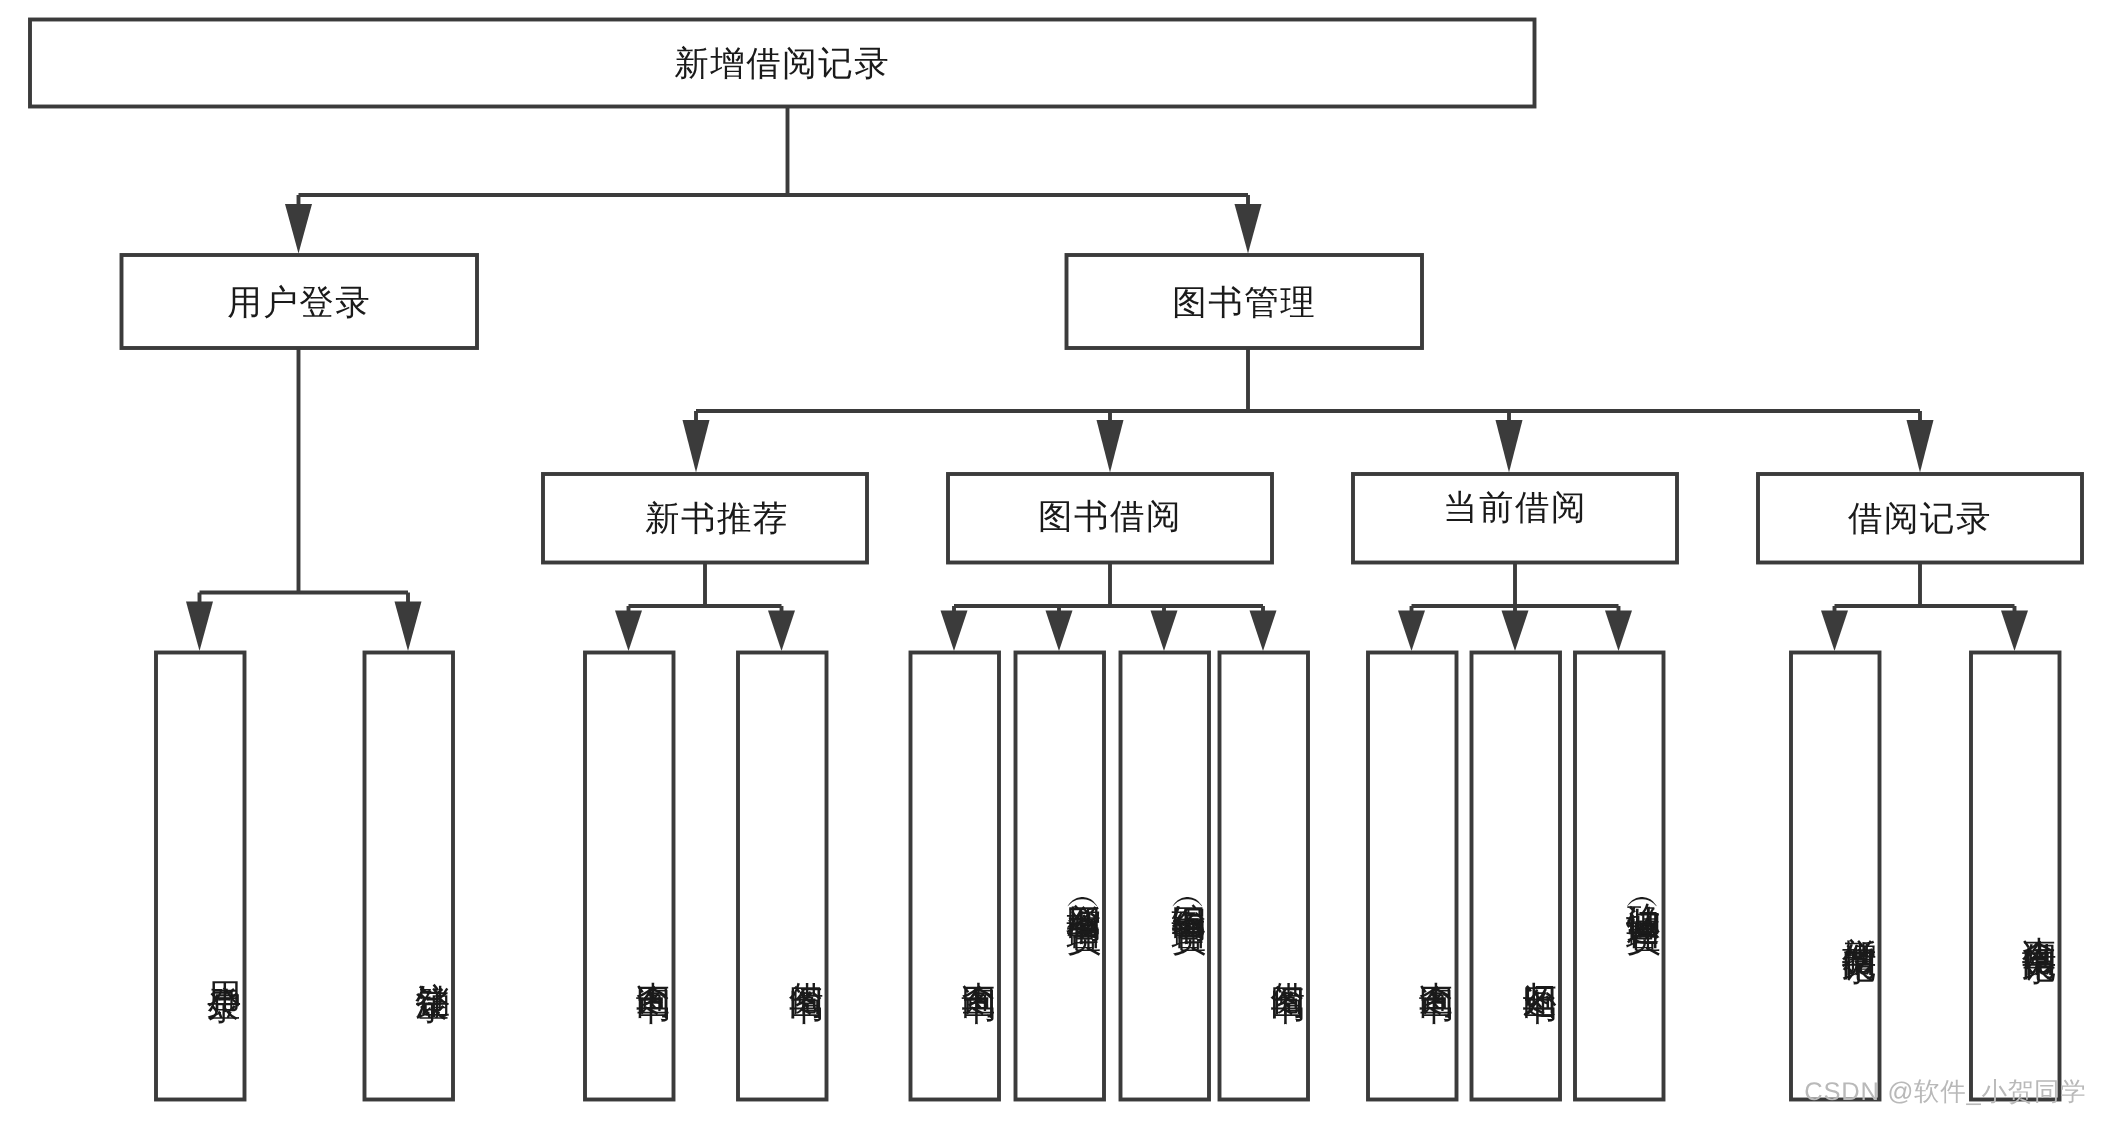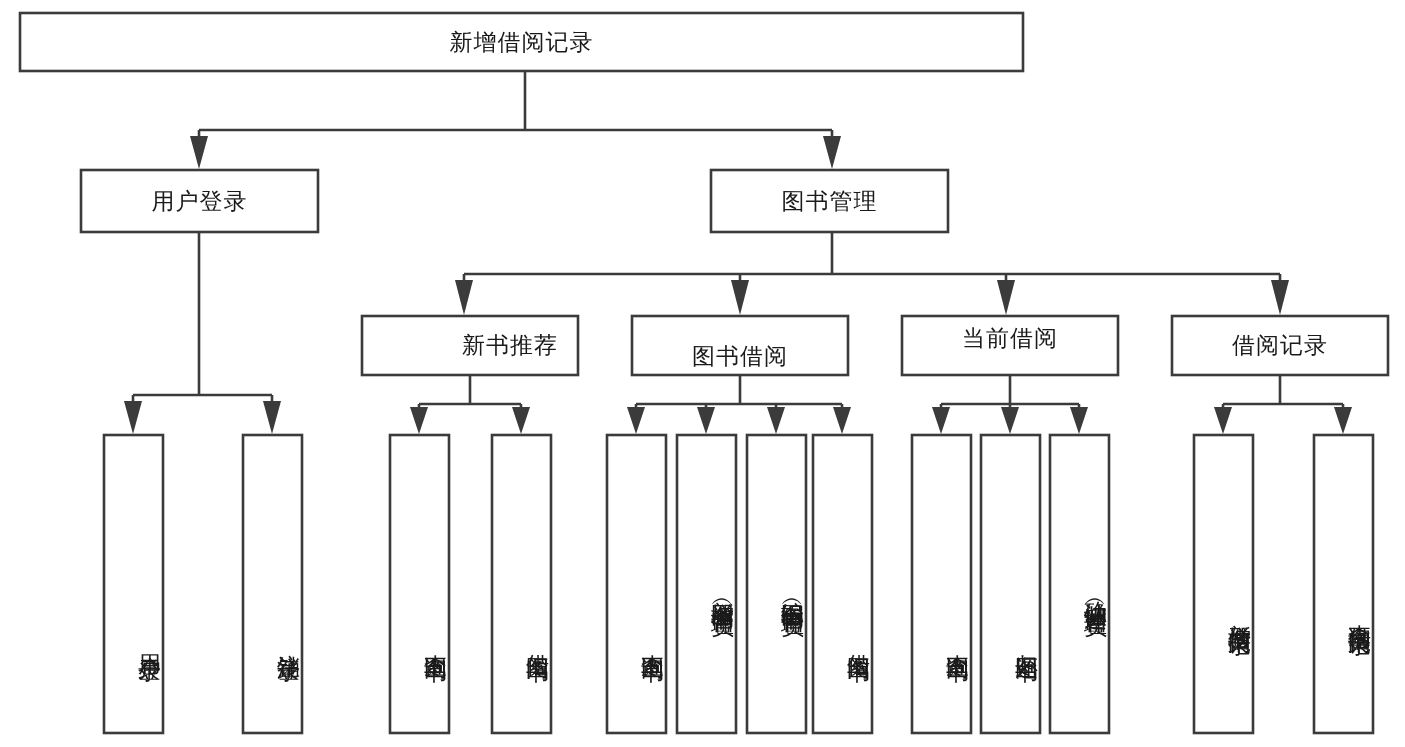--- a/index.html
+++ b/index.html
@@ -173,22 +173,22 @@
     <rect class="node-box" x="1194" y="435" width="59" height="298"></rect>
     <rect class="node-box" x="1314" y="435" width="59" height="298"></rect>
 
   </svg>
 
   <div class="hlabel-wrap" style="left:20px; top:13px; width:1003px; height:58px;">新增借阅记录</div>
 
   <div class="hlabel-wrap" style="left:81px; top:170px; width:237px; height:62px;">用户登录</div>
   <div class="hlabel-wrap" style="left:711px; top:170px; width:237px; height:62px;">图书管理</div>
 
-  <div class="hlabel-wrap" style="left:362px; top:316px; width:232px; height:59px;margin-left:32px;">新书推荐</div>
-  <div class="hlabel-wrap" style="left:632px; top:328px; width:216px; height:57px;">图书借阅</div>
+  <div class="hlabel-wrap" style="left:362px; top:316px; width:232px; height:59px;">新书推荐</div>
+  <div class="hlabel-wrap" style="left:632px; top:316px; width:216px; height:57px;">图书借阅</div>
   <div class="hlabel-wrap" style="left:902px; top:316px; width:216px; height:45px;">当前借阅</div>
   <div class="hlabel-wrap" style="left:1172px; top:316px; width:216px; height:58px;">借阅记录</div>
 
   <div class="vlabel-wrap" style="left:104px; top:435px; width:59px; height:298px; padding-top:56px;">用户登录</div>
   <div class="vlabel-wrap" style="left:243px; top:435px; width:59px; height:298px; padding-top:56px;">注销登录</div>
 
   <div class="vlabel-wrap" style="left:390px; top:435px; width:59px; height:298px; padding-top:56px;">查询图书</div>
   <div class="vlabel-wrap" style="left:492px; top:435px; width:59px; height:298px; padding-top:56px;">借阅图书</div>
 
   <div class="vlabel-wrap" style="left:607px; top:435px; width:59px; height:298px; padding-top:56px;">查询图书</div>
@@ -196,14 +196,15 @@
   <div class="vlabel-wrap" style="left:747px; top:435px; width:59px; height:298px; padding-top:8px;">编辑图书（管理员）</div>
   <div class="vlabel-wrap" style="left:813px; top:435px; width:59px; height:298px; padding-top:56px;">借阅图书</div>
 
   <div class="vlabel-wrap" style="left:912px; top:435px; width:59px; height:298px; padding-top:56px;">查询图书</div>
   <div class="vlabel-wrap" style="left:981px; top:435px; width:59px; height:298px; padding-top:56px;">归还图书</div>
   <div class="vlabel-wrap" style="left:1050px; top:435px; width:59px; height:298px; padding-top:8px;">确认归还（管理员）</div>
 
   <div class="vlabel-wrap" style="left:1194px; top:435px; width:59px; height:298px; padding-top:28px;">新增借阅记录</div>
   <div class="vlabel-wrap" style="left:1314px; top:435px; width:59px; height:298px; padding-top:28px;">查询借阅记录</div>
 
+  <div id="watermark">CSDN @软件_小贺同学</div>
 
 </div>
 
 </body></html>

